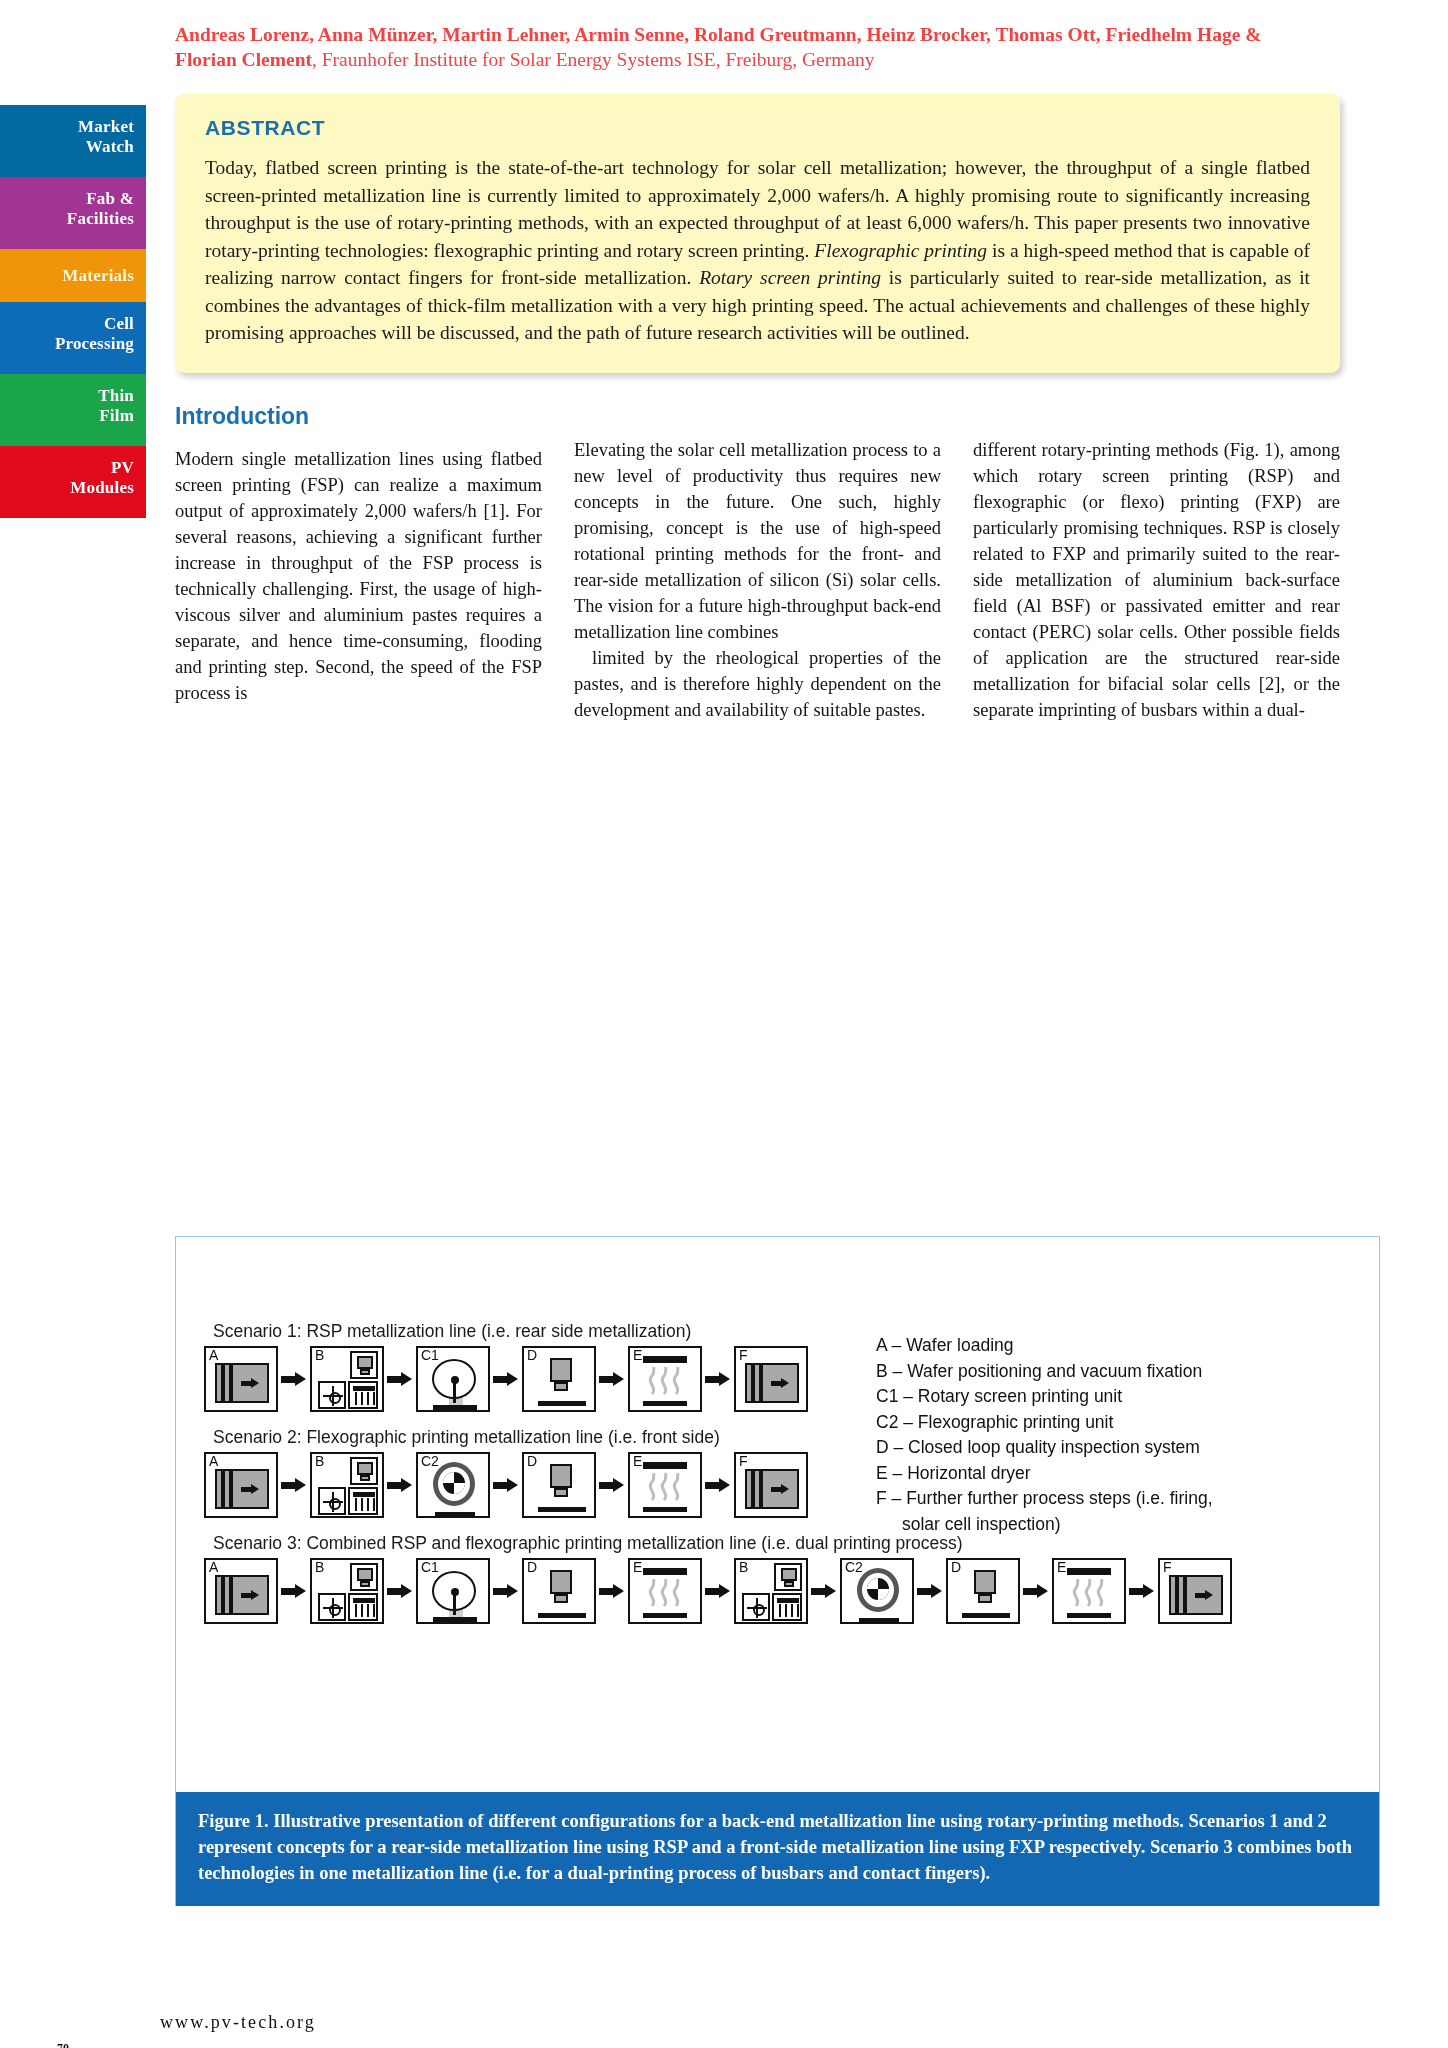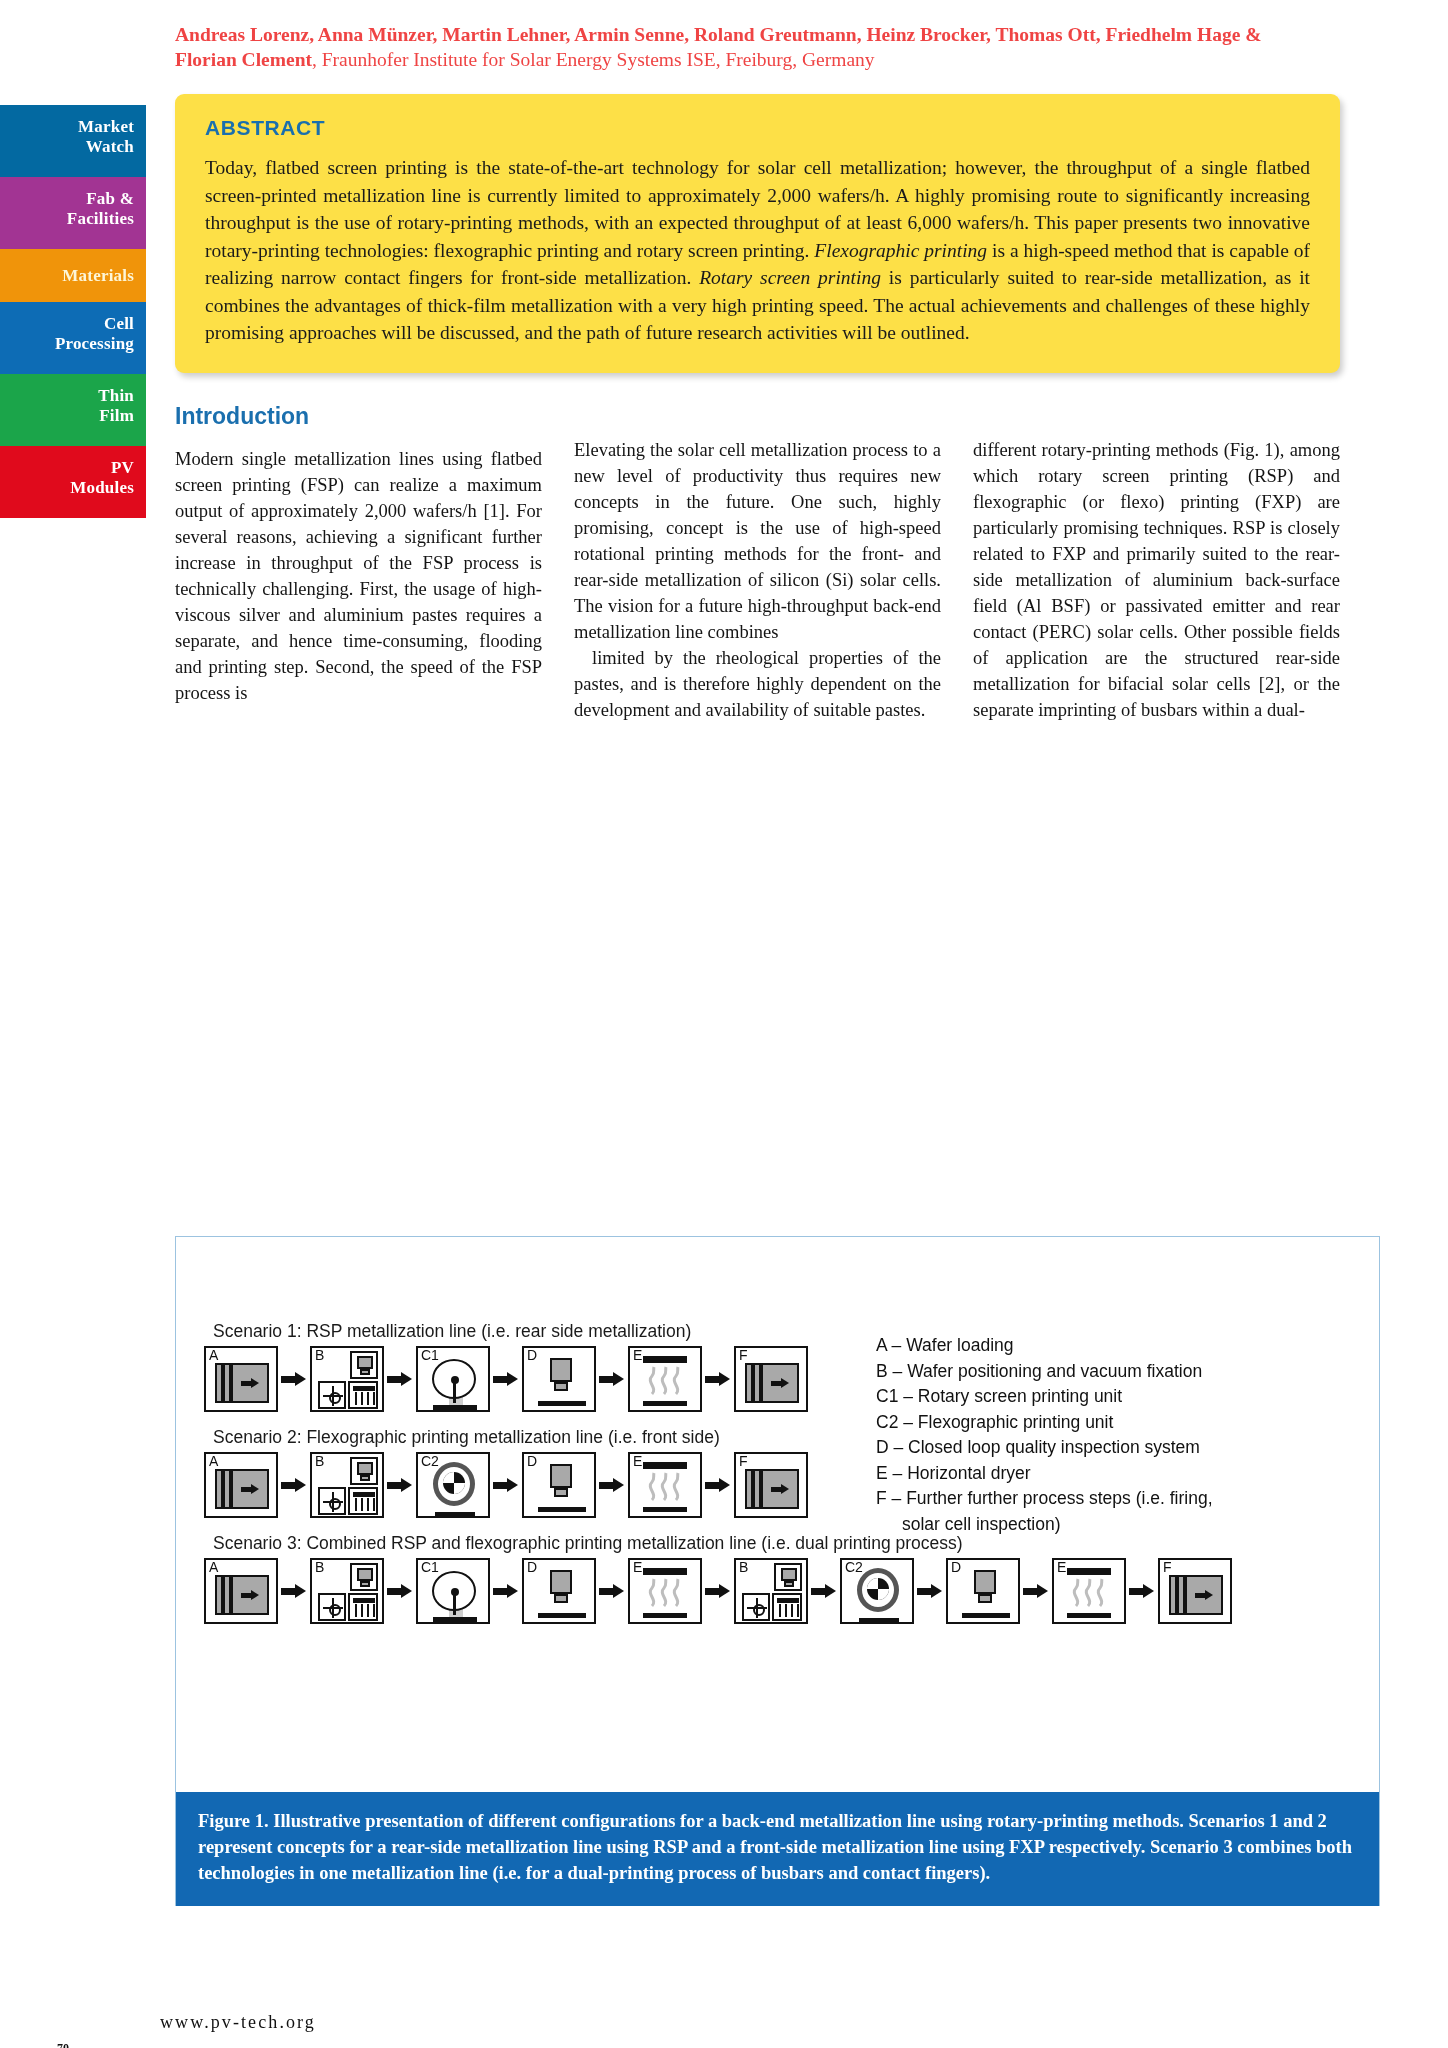--- a/index.html
+++ b/index.html
@@ -69,21 +69,21 @@
     font-size:19.5px;
     line-height:25px;
     color:#ef4444;
     width:1140px;
   }
   #authors b { font-weight:bold; }
 
   
   #abstract-box {
     margin-top:22px;
-    background:#fde047;
+    background:#fef9c3;
     border-radius:9px;
     padding:22px 30px 26px 30px;
     width:1165px;
     box-shadow:3px 4px 6px rgba(0,0,0,.20);
   }
   #abstract-title {
     color:#1a6fae;
     font-family:"Liberation Sans", sans-serif;
     font-weight:bold;
     font-size:21px;

